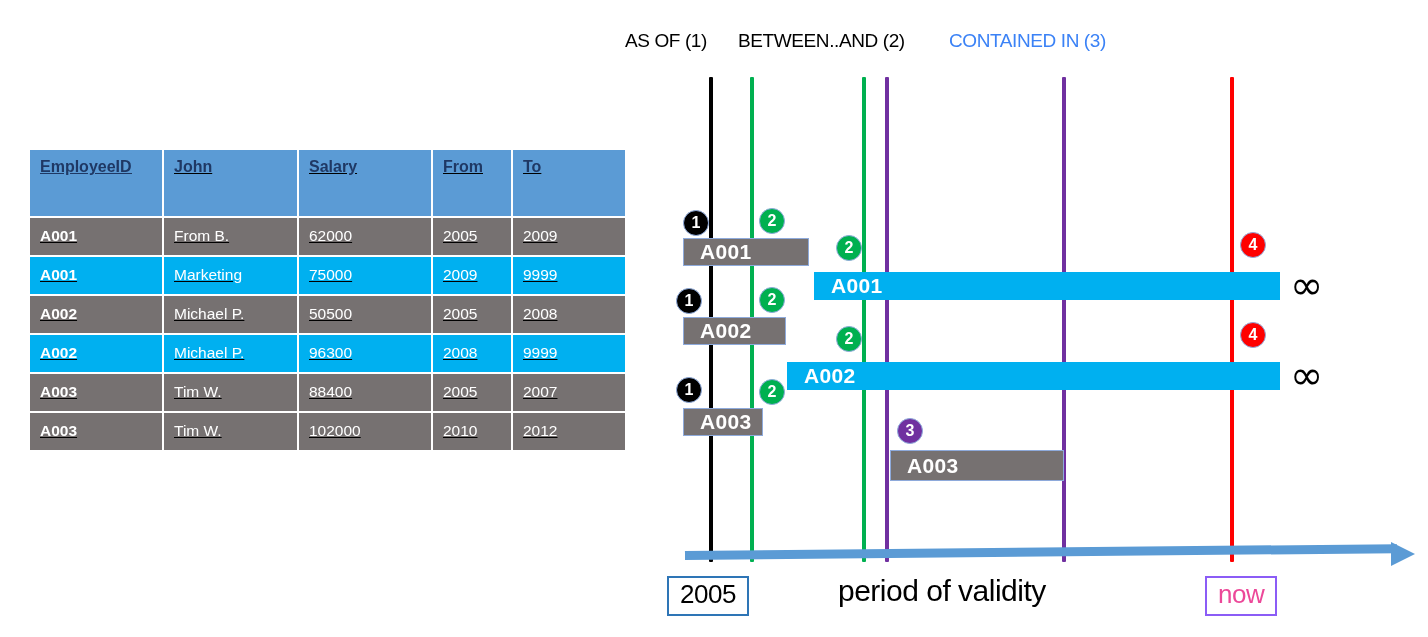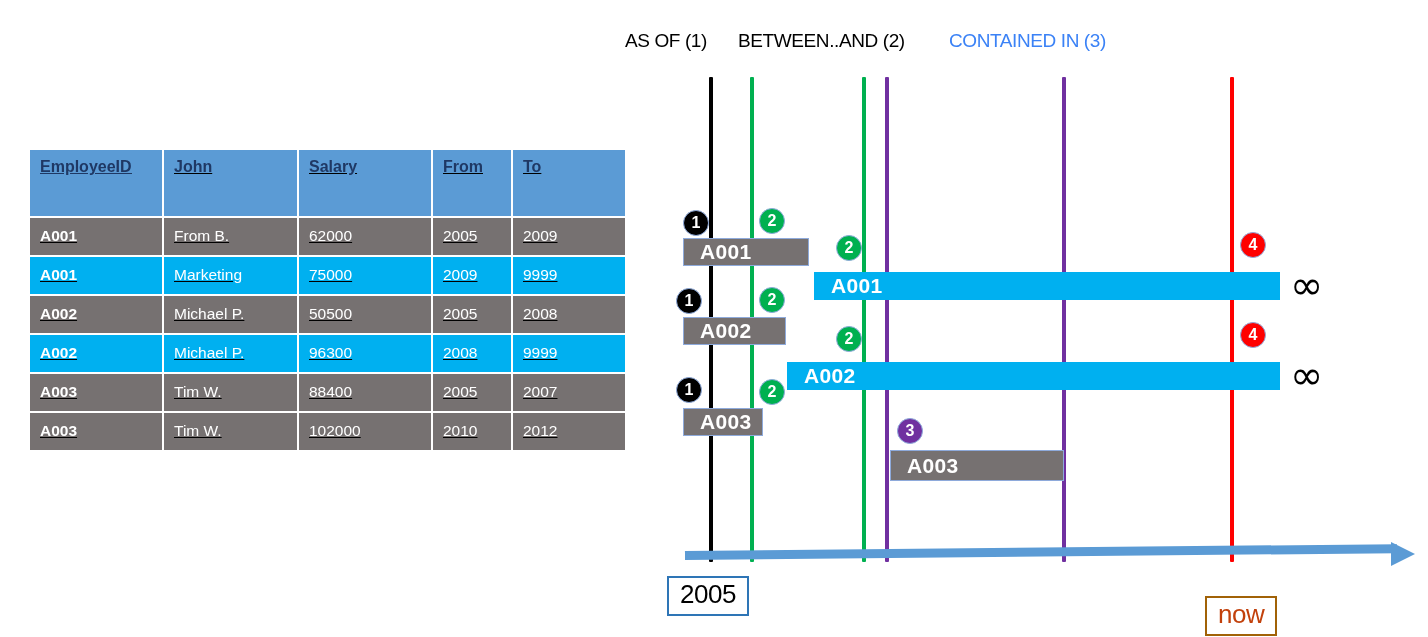--- a/index.html
+++ b/index.html
@@ -159,21 +159,21 @@
 
   .axis-label-box {
     position: absolute;
     box-sizing: border-box;
     font-size: 26px;
     padding: 1px 11px 4px 11px;
     background: #ffffff;
     letter-spacing: -0.5px;
   }
   #label-2005 { left: 57px;  top: 576px; border: 2px solid #2E75B6; color: #000000; }
-  #label-now  { left: 595px; top: 596px; border: 2px solid #a16207; color: #c2410c; }
+  #label-now  { left: 595px; top: 576px; border: 2px solid #8b5cf6; color: #ec4899; }
   #label-period {
     position: absolute;
     left: 228px;
     top: 574px;
     font-size: 30px;
     color: #000000;
     letter-spacing: -0.5px;
   }
 </style>
 </head>
@@ -280,15 +280,16 @@
   <div class="bar gray" style="left:73px;  top:408px; width:80px;">A003</div>
   <div class="bar gray" style="left:280px; top:450px; width:174px; height:31px;">A003</div>
 
   <div class="infinity" style="left:680px; top:265px;">∞</div>
   <div class="infinity" style="left:680px; top:355px;">∞</div>
 
   <div id="axis-line"></div>
   <div id="axis-arrow"></div>
 
   <div class="axis-label-box" id="label-2005">2005</div>
+  <div id="label-period">period of validity</div>
   <div class="axis-label-box" id="label-now">now</div>
 
 </div>
 
 </body></html>

